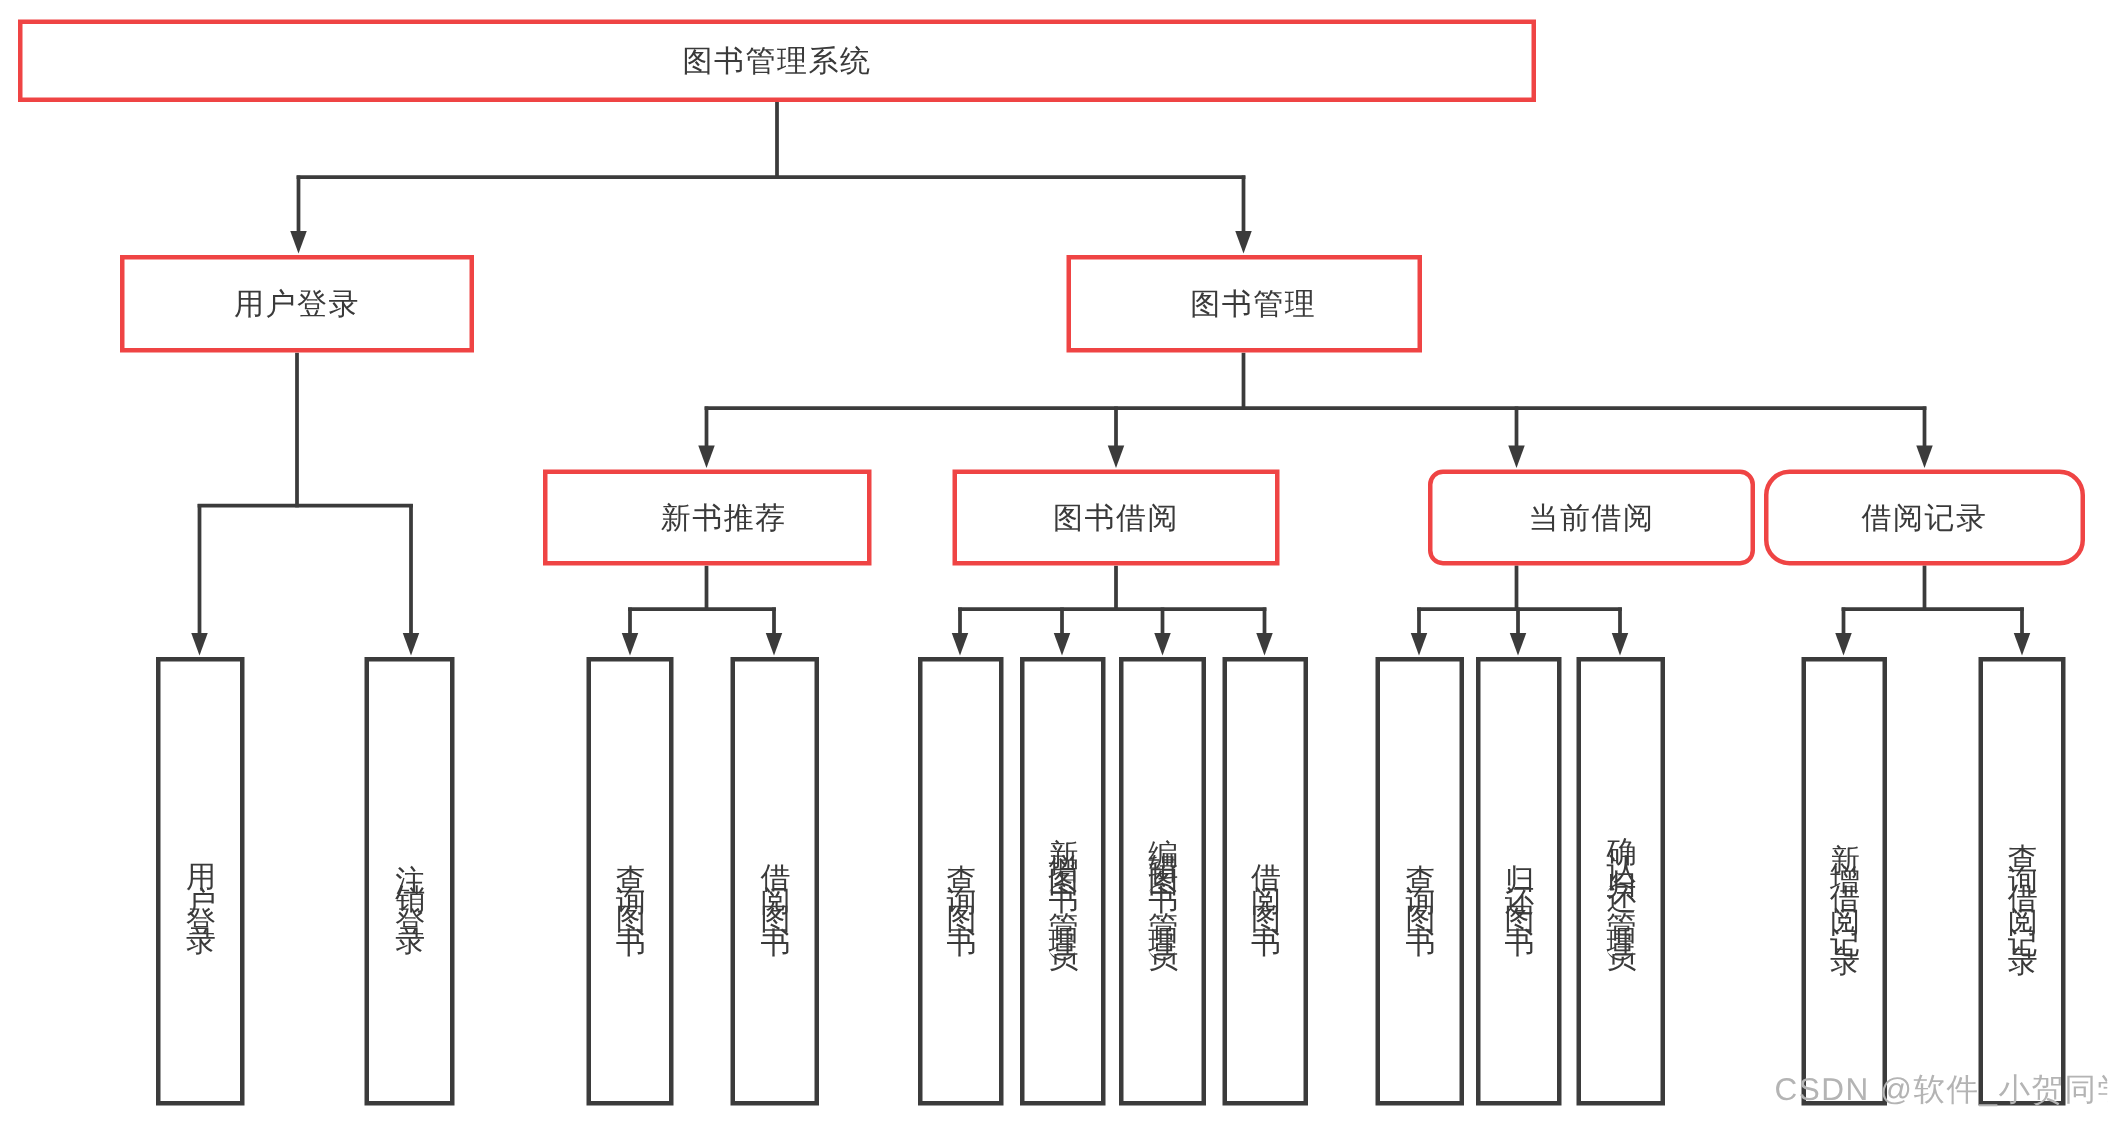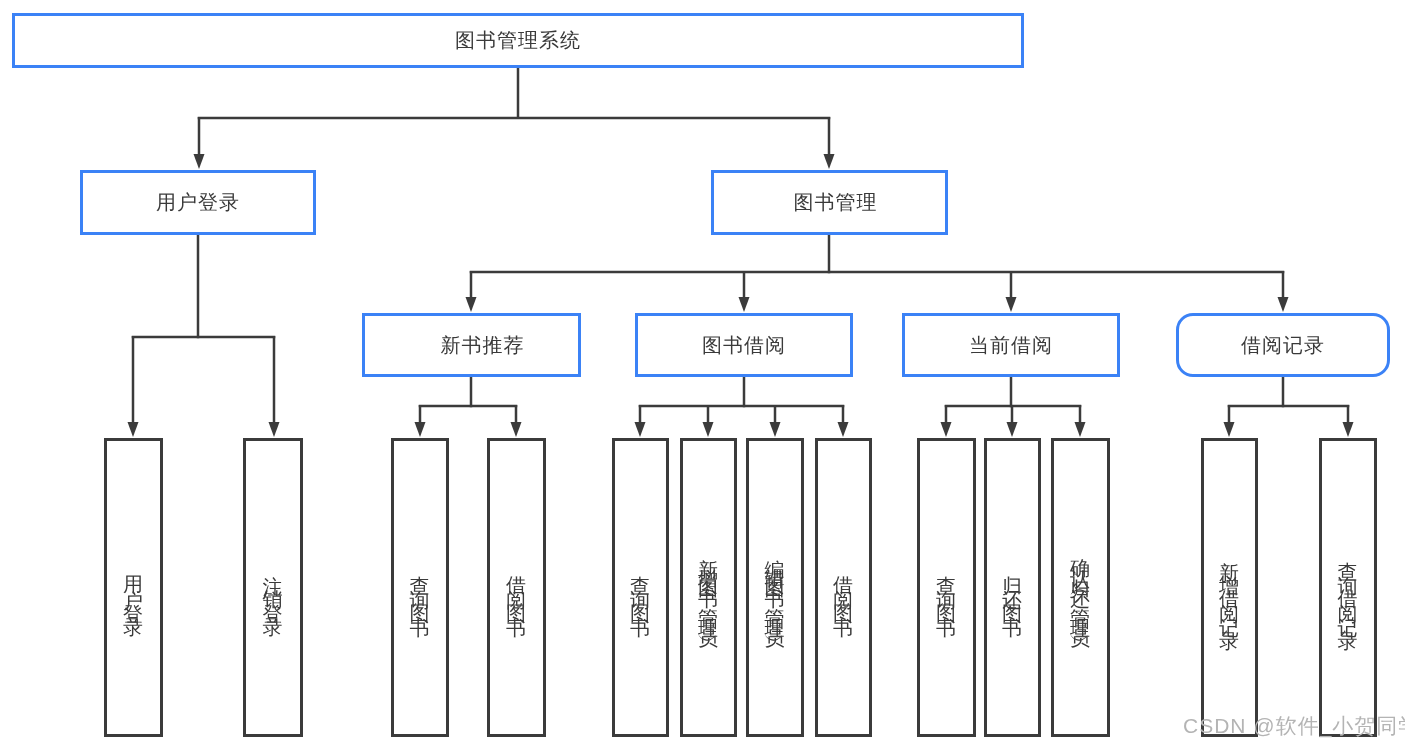--- a/index.html
+++ b/index.html
@@ -13,21 +13,21 @@
     overflow: hidden;
   }
   #edges {
     position: absolute;
     left: 0; top: 0;
     width: 1405px; height: 747px;
   }
   .hbox {
     position: absolute;
     box-sizing: border-box;
-    border: 3px solid #3b82f6;
+    border: 3px solid #ef4444;
     background: #ffffff;
     display: flex;
     align-items: center;
     justify-content: center;
     font-size: 20px;
     letter-spacing: 1px;
     white-space: nowrap;
   }
   .vbox {
     position: absolute;
@@ -130,21 +130,21 @@
     </g>
   </svg>
 
   <div class="hbox" style="left:12px; top:13px; width:1012px; height:55px;">图书管理系统</div>
 
   <div class="hbox" style="left:80px; top:170px; width:236px; height:65px;">用户登录</div>
   <div class="hbox" style="left:711px; top:170px; width:237px; height:65px;padding-left:12px;">图书管理</div>
 
   <div class="hbox" style="left:362px; top:313px; width:219px; height:64px;padding-left:22px;">新书推荐</div>
   <div class="hbox" style="left:635px; top:313px; width:218px; height:64px;font-family:Liberation Mono, monospace;">图书借阅</div>
-  <div class="hbox" style="left:902px; top:313px; width:218px; height:64px;">当前借阅</div>
+  <div class="hbox" style="left:952px; top:313px; width:218px; height:64px;border-radius:10px;">当前借阅</div>
   <div class="hbox" style="left:1176px; top:313px; width:214px; height:64px;border-radius:17px;">借阅记录</div>
 
   <div class="vbox" style="left:104px; width:59px;">
     <span class="vtext">用户登录</span>
   </div>
   <div class="vbox" style="left:243px; width:60px;">
     <span class="vtext">注销登录</span>
   </div>
 
   <div class="vbox" style="left:391px; width:58px;">

